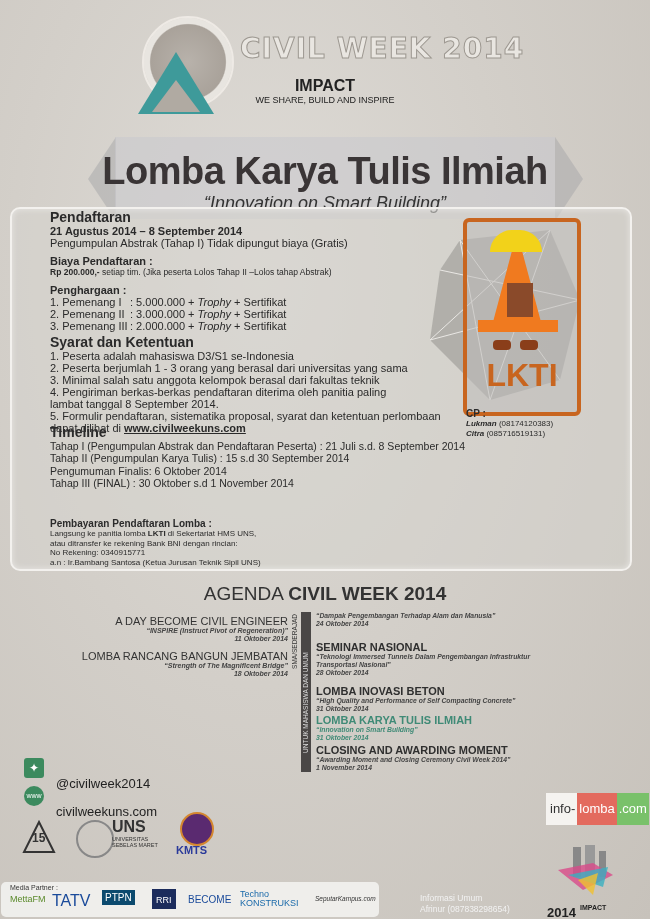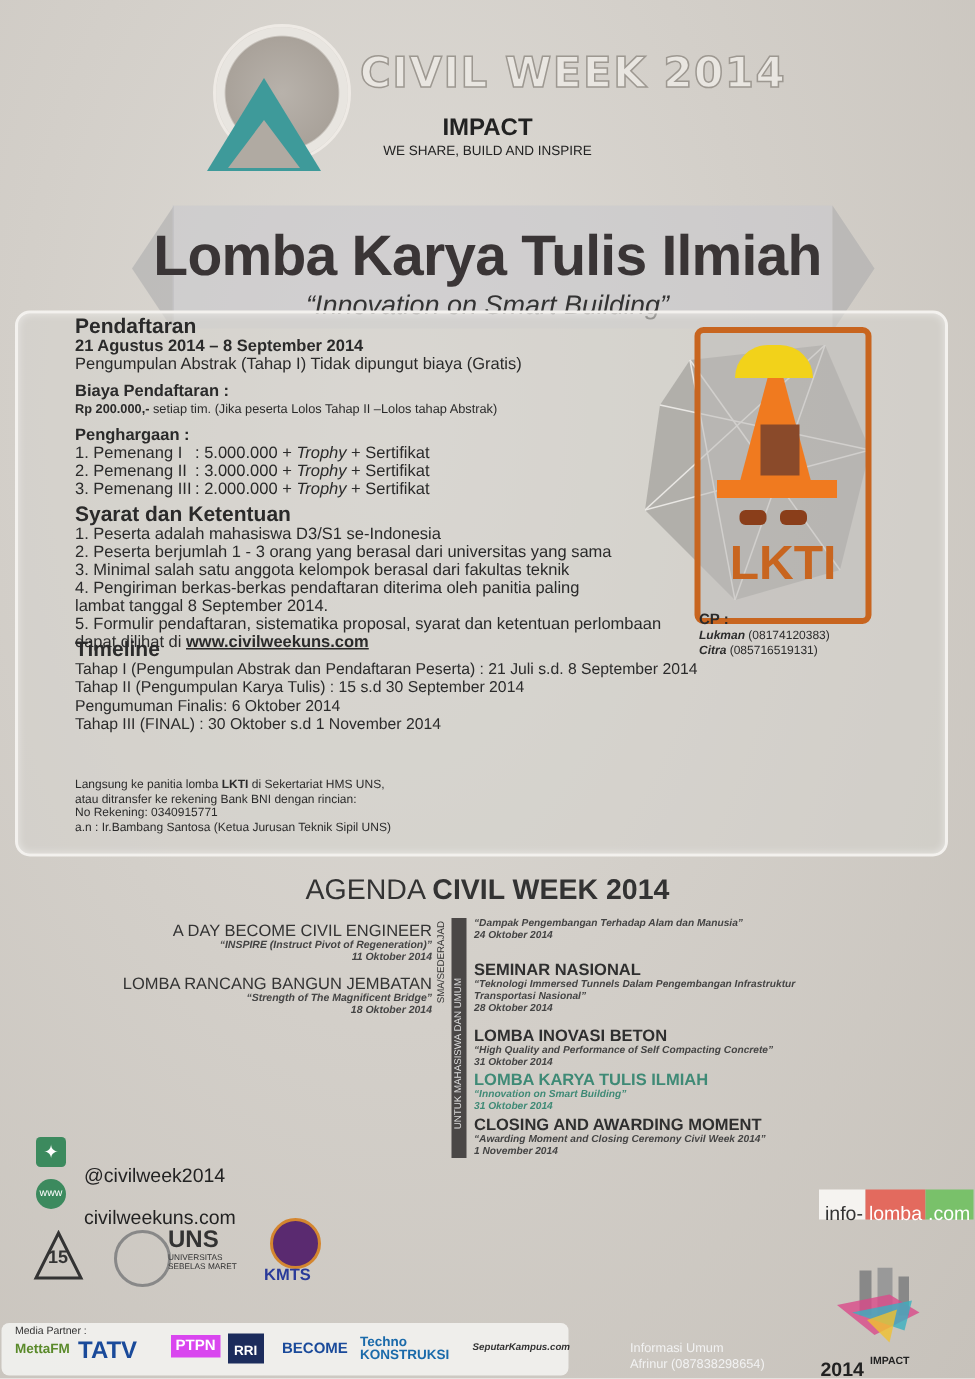--- a/index.html
+++ b/index.html
@@ -99,25 +99,25 @@
   .sicon { width:20px; height:20px; border-radius:3px; background:#3c8a5e; color:#fff; font-size:12px; text-align:center; line-height:20px; }
   .stext { font-size:13px; color:#222;margin-top:16px; }
   .uns-text { font-weight:bold; font-size:16px; color:#333; }
 
   
   .mp {
     left:1px; top:882px; width:378px; height:35px; background:rgba(245,244,242,0.85);
     border-radius:5px;
   }
   .mp-label { left:10px; top:884px; font-size:7px; color:#333; }
-  .mp-logo { position:absolute; top:894px; font-weight:bold; }
+  .mp-logo { position:absolute; top:894px; font-weight:normal; }
 
   
   .il { left:546px; top:793px; height:32px; display:flex; }
-  .il span { display:block; height:20px; line-height:32px; font-size:13px; }
+  .il span { display:block; height:32px; line-height:32px; font-size:13px; }
   .il .a { background:#f5f3f0; color:#333; padding:0 2px 0 4px; }
   .il .b { background:#e36a5e; color:#fff; padding:0 2px; }
   .il .c { background:#79c16a; color:#fff; padding:0 2px; }
 
   .infoum { left:420px; top:893px; font-size:8.5px; line-height:11px; color:#f2f2f2; }
   .info-year { left:547px; top:905px; font-size:13px; font-weight:bold; color:#222; }
   .info-imp { left:580px; top:904px; font-size:7px; font-weight:bold; color:#222; }
   .burst { left:553px; top:845px; width:70px; height:55px; }
 </style>
 </head>
@@ -163,20 +163,21 @@
 
 <div class="abs timeline">
   <div class="h">Timeline</div>
   <div class="t">Tahap I (Pengumpulan Abstrak dan Pendaftaran Peserta) : 21 Juli s.d. 8 September 2014</div>
   <div class="t">Tahap II (Pengumpulan Karya Tulis)  : 15 s.d 30 September 2014</div>
   <div class="t">Pengumuman Finalis: 6 Oktober 2014</div>
   <div class="t">Tahap III (FINAL) : 30 Oktober s.d 1 November 2014</div>
 </div>
 
 <div class="abs pay">
+  <div class="h">Pembayaran Pendaftaran Lomba :</div>
   <div class="t"><span>Langsung ke panitia lomba </span><b>LKTI</b><span> di Sekertariat HMS UNS,</span></div>
   <div class="t">atau ditransfer ke rekening Bank BNI dengan rincian:</div>
   <div class="t">No Rekening:  0340915771</div>
   <div class="t">a.n : Ir.Bambang Santosa (Ketua Jurusan Teknik Sipil UNS)</div>
 </div>
 
 <svg class="abs poly" viewBox="0 0 150 170">
   <polygon points="30,10 120,0 150,70 130,150 60,170 0,110 10,40" fill="#9a9792" opacity="0.6"></polygon>
   <g stroke="#f0eeeb" stroke-width="1" fill="none" opacity="0.9">
     <line x1="30" y1="10" x2="130" y2="150"></line>
@@ -262,21 +263,21 @@
     <div>UNIVERSITAS</div>
     <div>SEBELAS MARET</div>
   </div>
 <div class="abs" style="left:180px;top:812px;width:30px;height:30px;border-radius:50%;background:#5a2a70;border:2px solid #d4862f"></div>
 <div class="abs" style="left:176px;top:844px;font-size:11px;font-weight:bold;color:#2a3a9a">KMTS</div>
 
 <div class="abs mp"></div>
 <div class="abs mp-label">Media Partner :</div>
 <div class="mp-logo" style="left:10px;font-size:9px;color:#5a8a2a">MettaFM</div>
 <div class="mp-logo" style="left:52px;top:892px;font-size:16px;color:#1a4a9a">TATV</div>
-<div class="mp-logo" style="left:114px;top:890px;font-size:10px;color:#fff;background:#d946ef;padding:2px 3px">PTPN</div>
+<div class="mp-logo" style="left:102px;top:890px;font-size:10px;color:#fff;background:#0c4a6e;padding:2px 3px">PTPN</div>
 <div class="mp-logo" style="left:152px;top:889px;font-size:9px;color:#fff;background:#1c2c5c;padding:6px 4px 4px">RRI</div>
 <div class="mp-logo" style="left:188px;top:894px;font-size:10px;color:#1a4a9a">BECOME</div>
 <div class="mp-logo" style="left:240px;top:890px;font-size:9px;color:#1a6aaa;width:70px;line-height:9px">Techno KONSTRUKSI</div>
 <div class="mp-logo" style="left:315px;top:895px;font-size:6.5px;font-style:italic;color:#333">SeputarKampus.com</div>
 
 <div class="abs il">
   <span class="a">info-</span>
     <span class="b">lomba</span>
     <span class="c">.com</span>
 </div>

